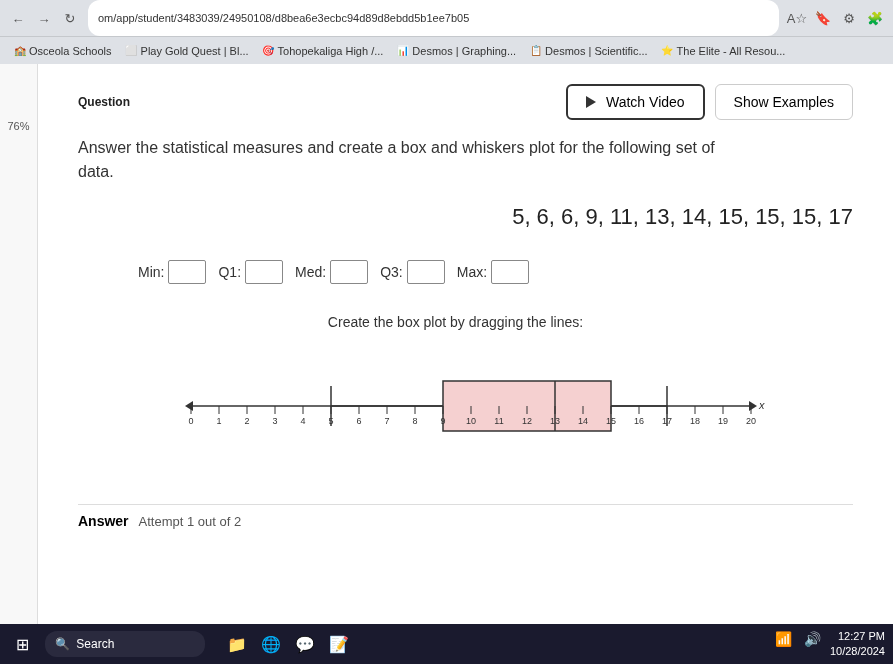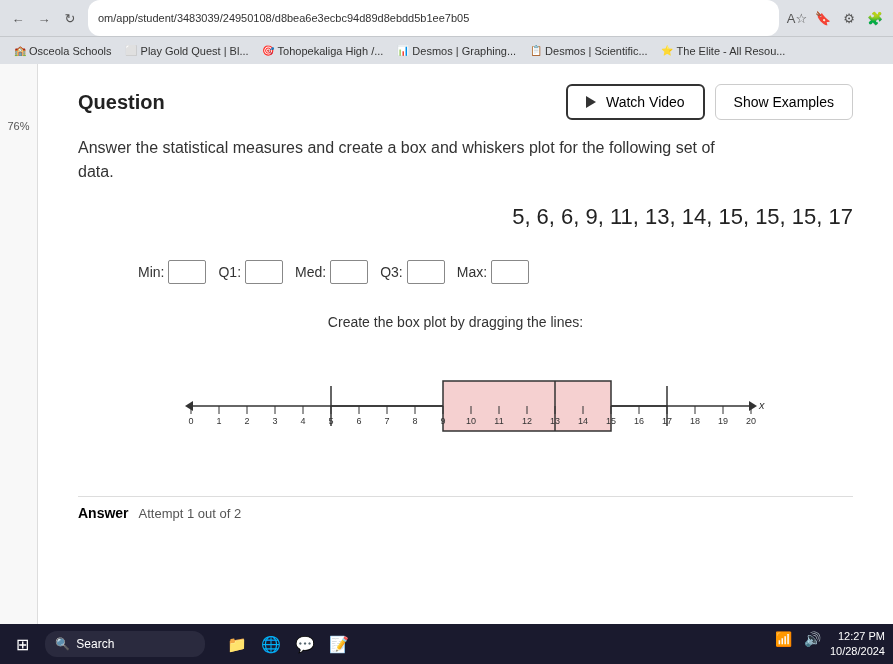--- a/index.html
+++ b/index.html
@@ -21,21 +21,21 @@
 
     
     .sidebar { width: 38px; background: #f8f8f8; border-right: 1px solid #ddd; display: flex; flex-direction: column; align-items: center; padding-top: 16px; }
     .sidebar-percent { font-size: 11px; color: #555; margin-top: 40px; }
 
     
     .content { flex: 1; background: white; overflow-y: auto; padding: 20px 40px; position: relative; }
 
     
     .question-header { display: flex; align-items: center; justify-content: space-between; margin-bottom: 16px; }
-    .question-title { font-size: 20px; font-weight: bold; color: #222; }
+    .question-title { font-size: 12px; font-weight: bold; color: #222; }
     .header-buttons { display: flex; gap: 10px; }
     .btn-watch { border: 2px solid #333; background: white; border-radius: 6px; padding: 8px 18px; font-size: 14px; cursor: pointer; display: flex; align-items: center; gap: 6px; }
     .btn-show { border: 1px solid #ccc; background: white; border-radius: 6px; padding: 8px 18px; font-size: 14px; cursor: pointer; }
 
     
     .question-text { font-size: 16px; color: #333; margin-bottom: 20px; line-height: 1.5; font-style: italic; }
     .question-text span { font-style: normal; }
 
     
     .dataset { font-size: 22px; text-align: right; margin: 20px 0 30px 0; color: #222; }
@@ -245,21 +245,21 @@
           <text x="552" y="78">19</text>
 
           <line x1="580" y1="60" x2="580" y2="68" stroke="#333"></line>
           <text x="580" y="78">20</text>
         </g>
 
         <text x="588" y="63" font-size="11" fill="#333" font-style="italic">x</text>
       </svg>
     </div>
 
-    <div style="margin-top: 30px; border-top: 1px solid #ddd; padding-top: 8px; display: flex; gap: 10px; align-items: center;">
+    <div style="margin-top: 38px; border-top: 1px solid #ddd; padding-top: 8px; display: flex; gap: 10px; align-items: center;">
       <span style="font-weight: bold; font-size: 14px;">Answer</span>
       <span style="font-size: 13px; color: #555;">Attempt 1 out of 2</span>
     </div>
   </div>
 </div>
 
 <div class="taskbar">
   <button class="taskbar-start">⊞</button>
   <div class="taskbar-search">
     <span>🔍</span>

